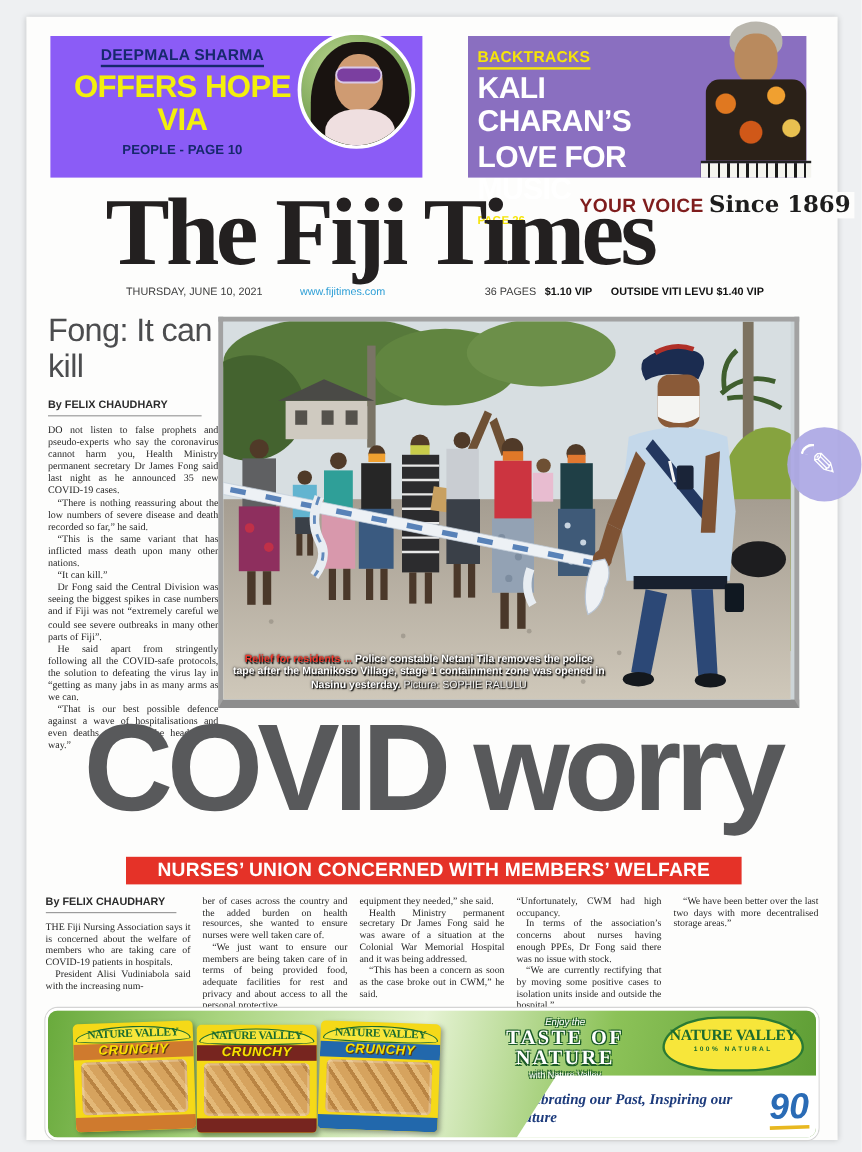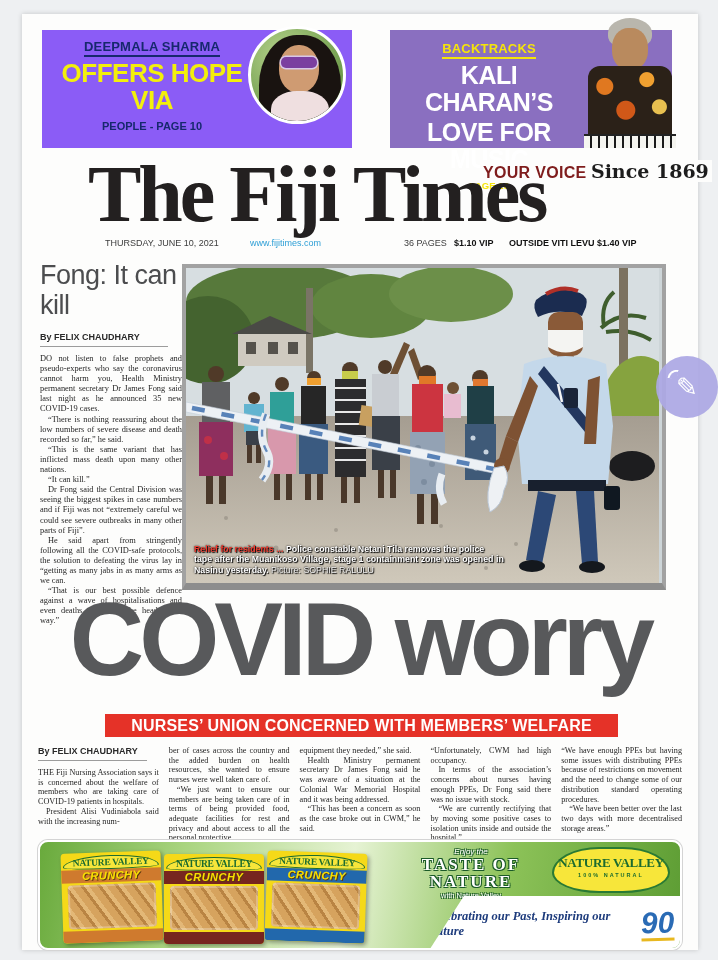--- a/index.html
+++ b/index.html
@@ -6,21 +6,21 @@
   html,body { width:718px; height:960px; }
   body { background:#eef0f2; font-family:"Liberation Sans", sans-serif; overflow:hidden; position:relative; }
 
   .paper { position:absolute; left:22px; top:14px; width:676px; height:936px;
            background:#fdfdfc; box-shadow:0 0 5px rgba(0,0,0,.18); }
 
   
   .promo-left { position:absolute; left:20px; top:16px; width:310px; height:118px;
                 background:#8b5cf6; text-align:center; padding:7px 96px 4px 6px; }
   .promo-right { position:absolute; left:368px; top:16px; width:282px; height:118px;
-                 background:#8a6fc0; text-align:center; padding:9px 92px 4px 8px; }
+                 background:#8a6fc0; text-align:left; padding:9px 92px 4px 8px; }
   .kicker-navy { display:inline-block; color:#16286d; font-size:13px; font-weight:bold;
                  border-bottom:2px solid #16286d; padding-bottom:1px; letter-spacing:.2px;}
   .kicker-yel  { display:inline-block; color:#f5e40a; font-size:13px; font-weight:bold;
                  border-bottom:2px solid #f5e40a; padding-bottom:1px; letter-spacing:.2px;}
   .promo-head-yel { color:#f3ef0c; font-size:26px; line-height:27px; font-weight:bold; letter-spacing:-.5px; margin-top:3px;}
   .promo-head-wht { color:#ffffff; font-size:25px; line-height:27px; font-weight:bold; letter-spacing:-.5px; margin-top:3px;}
   .promo-foot-navy { color:#16286d; font-size:11px; font-weight:bold; margin-top:6px;}
   .promo-foot-yel  { color:#f5e40a; font-size:9.5px; font-weight:bold; margin-top:7px;}
 
   .circle-photo { position:absolute; left:226px; top:12px; width:98px; height:98px; border-radius:50%;
@@ -71,21 +71,21 @@
                 color:#1f1f1f; text-align:justify; }
   .serif-body p { text-indent:8px; }
   .serif-body p.first { text-indent:0; }
 
   
   .photo { position:absolute; left:160px; top:250px; width:484px; height:326px;
            border:4px solid #a2a2a2; border-bottom:7px solid #8d8d8d; background:#cdd5d8; }
   .photo svg { display:block; }
   .caption { position:absolute; left:8px; bottom:8px; width:310px;
              font-size:8.8px; line-height:10.5px; font-weight:bold;
-             text-shadow:0 0 2px #000, 1px 1px 1px #000; }
+             text-shadow:0 0 2px #000, 1px 1px 1px #000;text-align:center; }
   .cap-lead { color:#f03b30; }
   .cap-body { color:#ffffff; }
   .cap-credit { color:#f2f2f2; font-weight:normal; }
 
   
   .covid-head { position:absolute; left:20px; top:570px; width:636px; text-align:center;
                 font-size:103px; line-height:112px; font-weight:bold; letter-spacing:-5px;
                 color:#58595b; white-space:nowrap; }
   .sub-banner { position:absolute; left:83px; top:700px; width:513px; height:23px;
                 background:#e53228; color:#fff; font-weight:bold; font-size:16px;
@@ -388,21 +388,20 @@
     </div>
     <div class="col">
       <div class="serif-body">
         <p class="first">“Unfortunately, CWM had high occupancy.</p>
         <p>In terms of the association’s concerns about nurses having enough PPEs, Dr Fong said there was no issue with stock.</p>
         <p>“We are currently rectifying that by moving some positive cases to isolation units inside and outside the hospital.”</p>
       </div>
     </div>
     <div class="col">
       <div class="serif-body">
-        <p class="first">“We have enough PPEs but having some issues with distributing PPEs because of restrictions on movement and the need to change some of our distribution standard operating procedures.</p>
         <p>“We have been better over the last two days with more decentralised storage areas.”</p>
       </div>
     </div>
   </div>
 
   <div class="ad">
     <div class="nv-box b1">
       <div class="nv-arch">NATURE VALLEY</div>
       <div class="nv-crunchy">CRUNCHY</div>
       <div class="nv-bars"></div>

